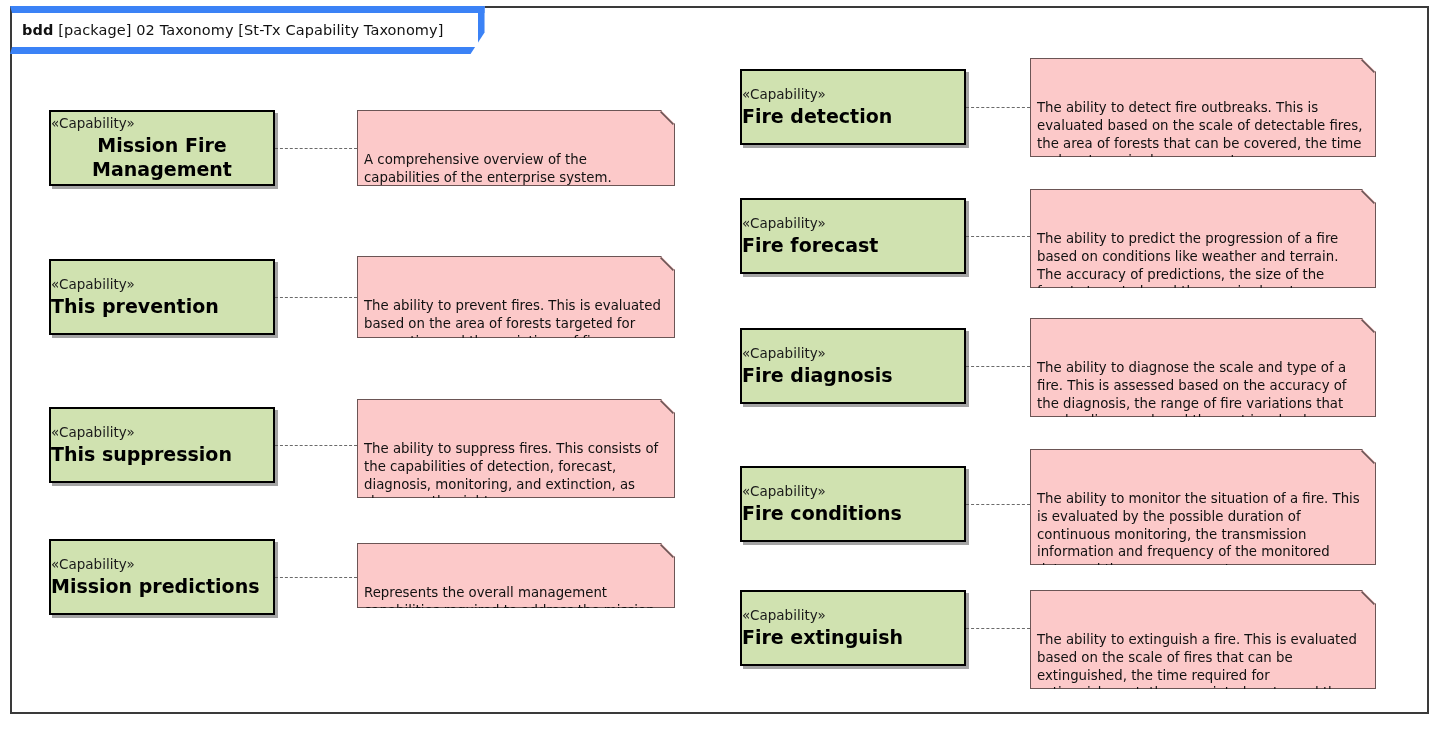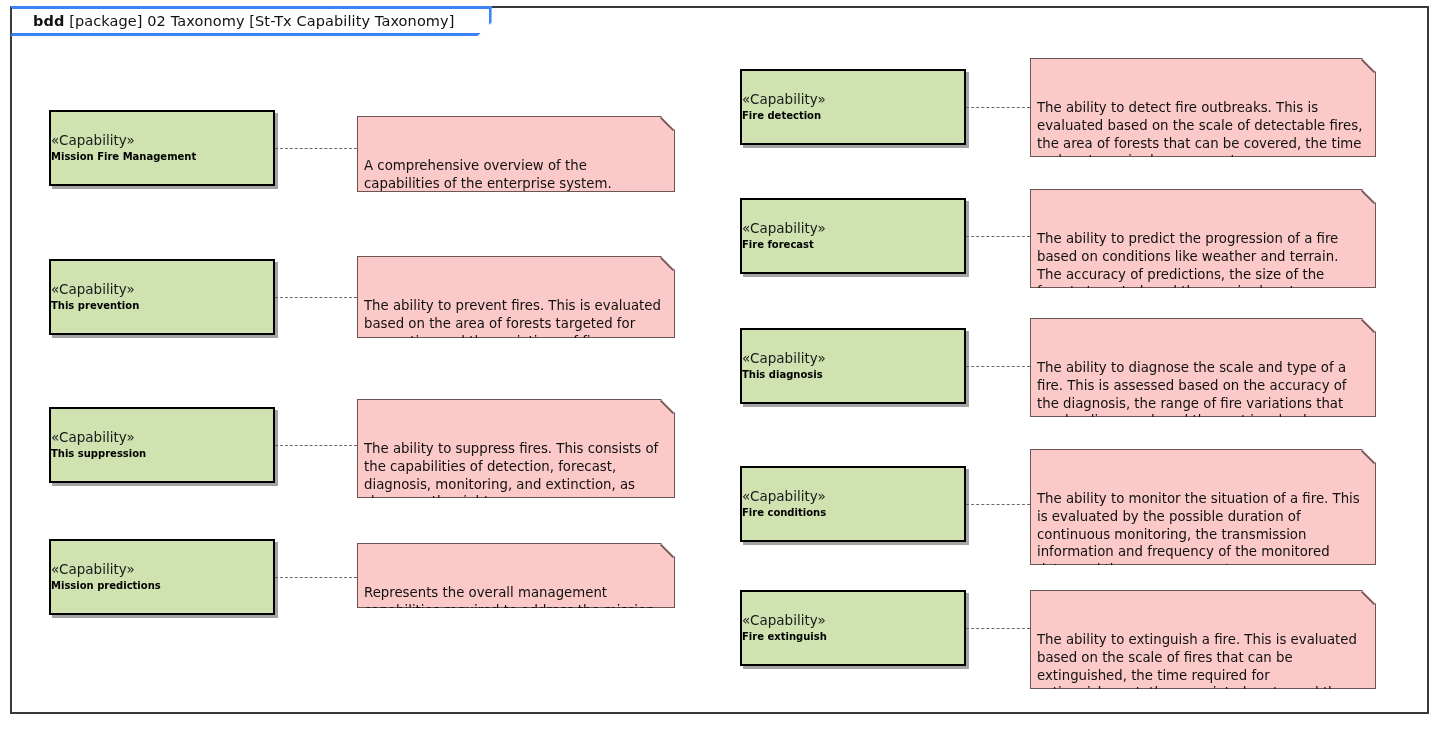--- a/index.html
+++ b/index.html
@@ -32,26 +32,26 @@
     border: 2px solid #3a3a3a;
     box-sizing: border-box;
     background: #ffffff;
   }
 
   
   .frame-header {
     position: absolute;
     left: 10px;
     top: 6px;
-    height: 30px;
-    box-sizing: border-box;
-    background: #ffffff;
-    border: 3px solid #3b82f6;
+    height: 48px;
+    box-sizing: border-box;
+    background: #ffffff;
+    border: 7px solid #3b82f6;
     border-left: 2px solid #3a3a3a;
-    padding: 0 34px 0 21px;
+    padding: 0 34px 0 10px;
     display: flex;
     align-items: center;
     white-space: nowrap;
     -webkit-clip-path: polygon(0 0, 100% 0, 100% 55%, calc(100% - 14px) 100%, 0 100%);
     clip-path: polygon(0 0, 100% 0, 100% 55%, calc(100% - 14px) 100%, 0 100%);
   }
   .frame-header .htxt {
     font-size: 14.5px;
     color: #111111;
     letter-spacing: 0.1px;
@@ -73,21 +73,21 @@
     justify-content: center;
     text-align: center;
     line-height: 1.28;
   }
   .cap-stereotype {
     font-size: 13.5px;
     color: #1a1a1a;
     font-weight: normal;
   }
   .cap-name {
-    font-size: 10px;
+    font-size: 19px;
     color: #000000;
     font-weight: bold;
     margin-top: 1px;
   }
 
   
   .note {
     position: absolute;
     box-sizing: border-box;
     background: #fcc9c9;
@@ -126,21 +126,21 @@
 
   <div class="frame-header">
     <span class="htxt"><span class="hkind">bdd</span><span> [package] 02 Taxonomy [St-Tx Capability Taxonomy]</span></span>
   </div>
 
   <div class="link" style="left:275px; top:148px; width:82px;"></div>
   <div class="cap-block" style="left:49px; top:110px; width:226px; height:76px;">
     <div class="cap-stereotype">«Capability»</div>
     <div class="cap-name">Mission Fire Management</div>
   </div>
-  <div class="note" style="left:357px; top:116px; width:318px; height:76px;">
+  <div class="note" style="left:357px; top:110px; width:318px; height:76px;">
     <svg class="note-fold" viewBox="0 0 14 14">
         <path d="M0.6,0.6 L13.4,13.4" stroke="#6b5555" stroke-width="1.6" fill="none"></path>
       </svg>
     <span>A comprehensive overview of the capabilities of the enterprise system.</span>
   </div>
 
   <div class="link" style="left:275px; top:297px; width:82px;"></div>
   <div class="cap-block" style="left:49px; top:259px; width:226px; height:76px;">
     <div class="cap-stereotype">«Capability»</div>
     <div class="cap-name">This prevention</div>
@@ -196,21 +196,21 @@
   <div class="note" style="left:1030px; top:189px; width:346px; height:99px;">
     <svg class="note-fold" viewBox="0 0 14 14">
         <path d="M0.6,0.6 L13.4,13.4" stroke="#6b5555" stroke-width="1.6" fill="none"></path>
       </svg>
     <span>The ability to predict the progression of a fire based on conditions like weather and terrain. The accuracy of predictions, the size of the forests targeted, and the required cost are criteria for evaluation.</span>
   </div>
 
   <div class="link" style="left:966px; top:366px; width:64px;"></div>
   <div class="cap-block" style="left:740px; top:328px; width:226px; height:76px;">
     <div class="cap-stereotype">«Capability»</div>
-    <div class="cap-name">This diagnosis</div>
+    <div class="cap-name">Fire diagnosis</div>
   </div>
   <div class="note" style="left:1030px; top:318px; width:346px; height:99px;">
     <svg class="note-fold" viewBox="0 0 14 14">
         <path d="M0.6,0.6 L13.4,13.4" stroke="#6b5555" stroke-width="1.6" fill="none"></path>
       </svg>
     <span>The ability to diagnose the scale and type of a fire. This is assessed based on the accuracy of the diagnosis, the range of fire variations that can be diagnosed, and the cost involved.</span>
   </div>
 
   <div class="link" style="left:966px; top:504px; width:64px;"></div>
   <div class="cap-block" style="left:740px; top:466px; width:226px; height:76px;">

